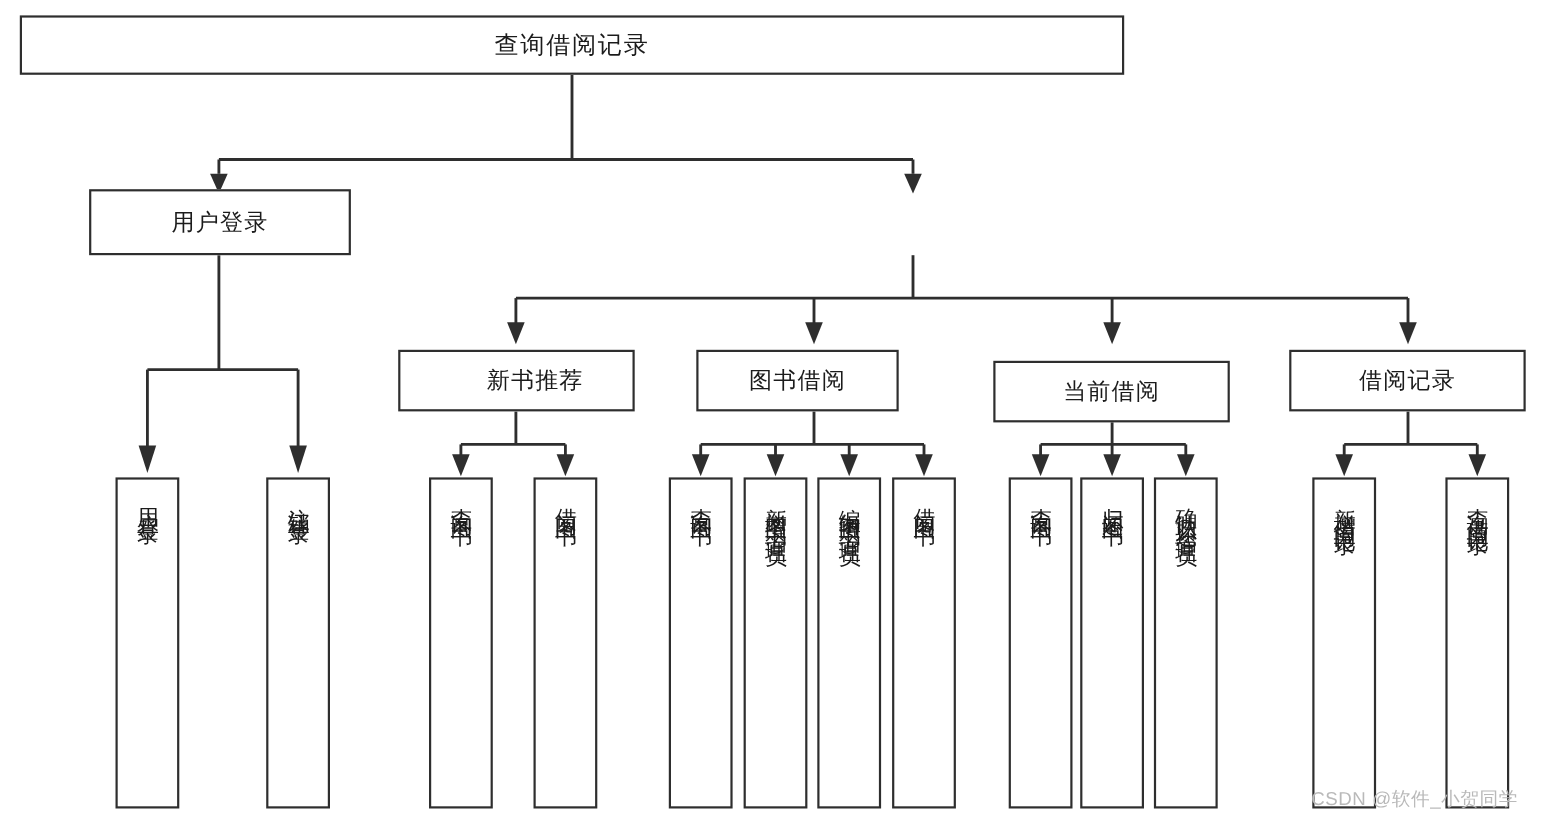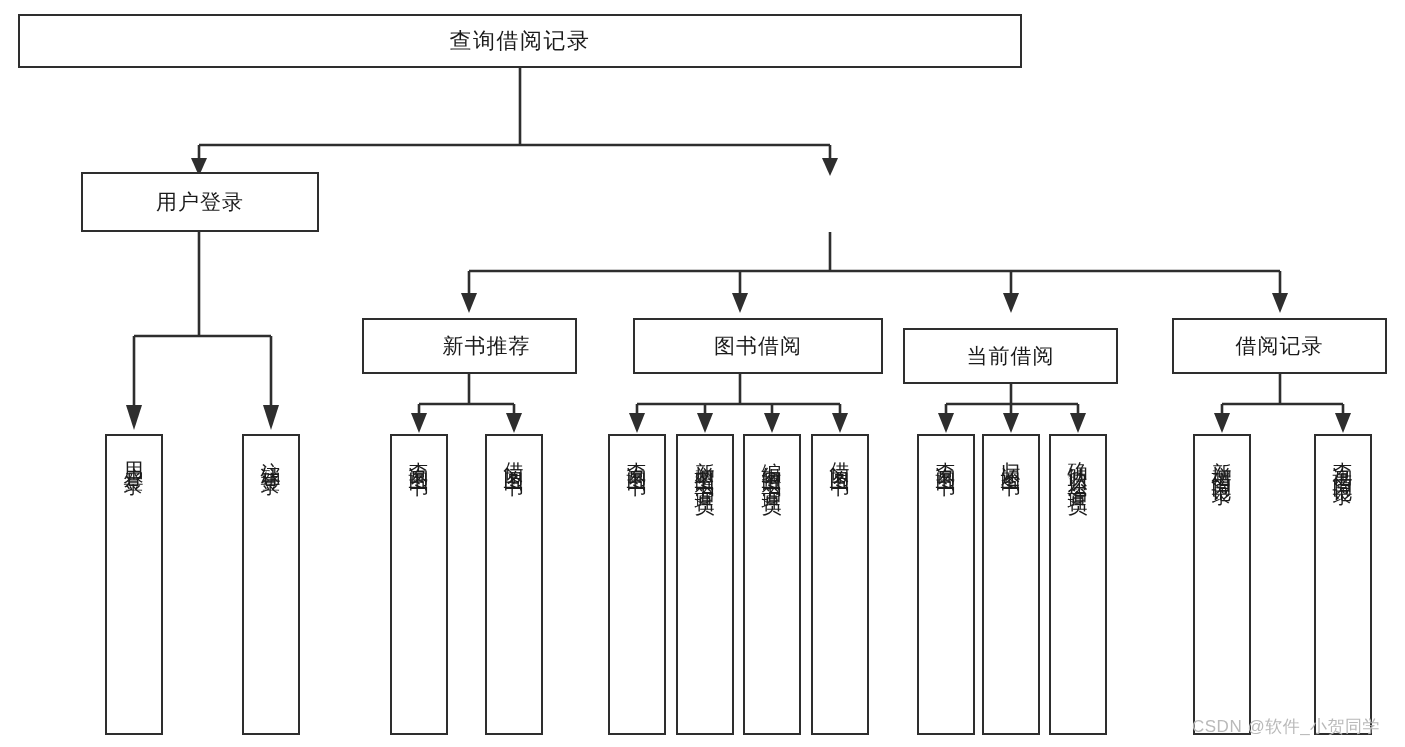--- a/index.html
+++ b/index.html
@@ -153,21 +153,21 @@
     <span>查询借阅记录</span>
   </div>
 
   <div class="node horiz" style="left:81px; top:172px; width:238px; height:60px;">
     <span>用户登录</span>
   </div>
 
   <div class="node horiz" style="left:362px; top:318px; width:215px; height:56px;padding-left:34px;">
     <span>新书推荐</span>
   </div>
-  <div class="node horiz" style="left:633px; top:318px; width:250px; height:56px;">
+  <div class="node horiz" style="left:633px; top:318px; width:184px; height:56px;">
     <span>图书借阅</span>
   </div>
   <div class="node horiz" style="left:903px; top:328px; width:215px; height:56px;">
     <span>当前借阅</span>
   </div>
   <div class="node horiz" style="left:1172px; top:318px; width:215px; height:56px;">
     <span>借阅记录</span>
   </div>
 
   <div class="node leaf" style="left:105px; top:434px; width:58px; height:301px;">

